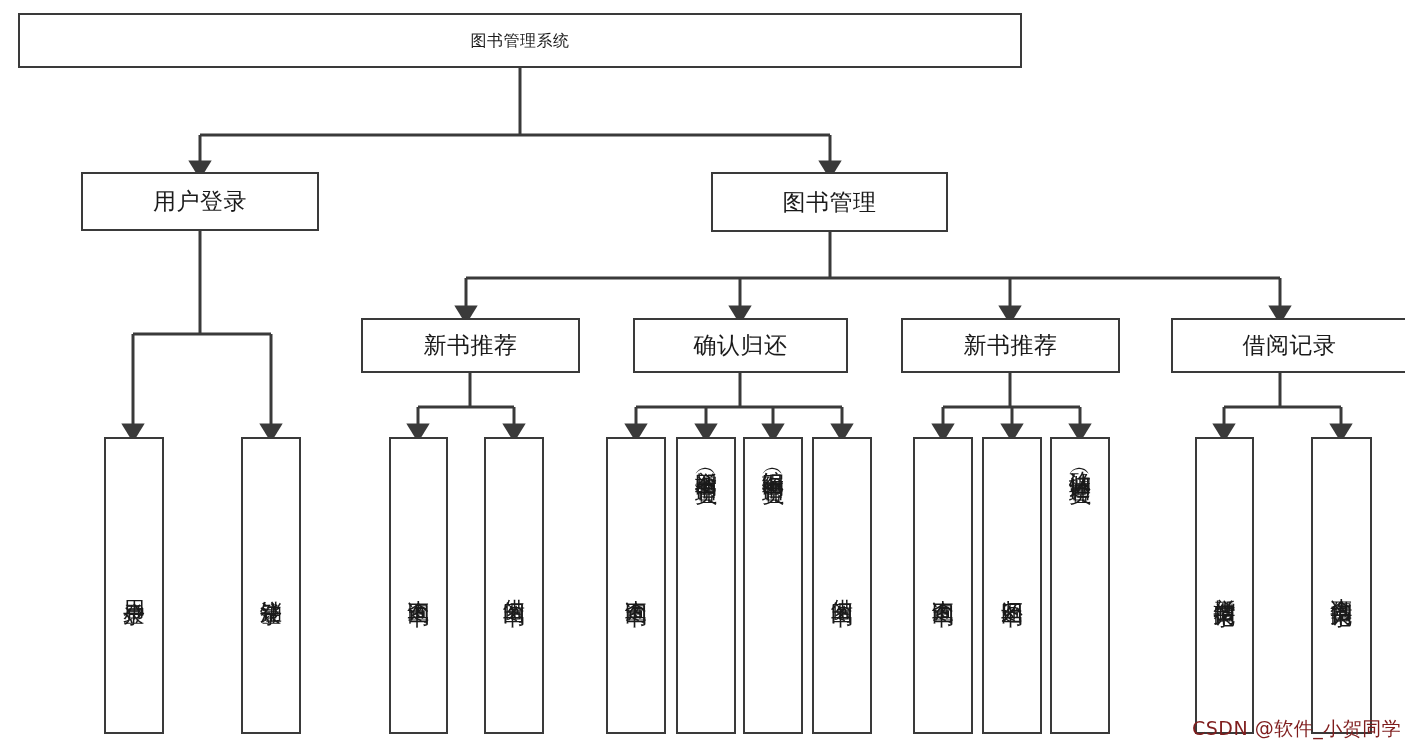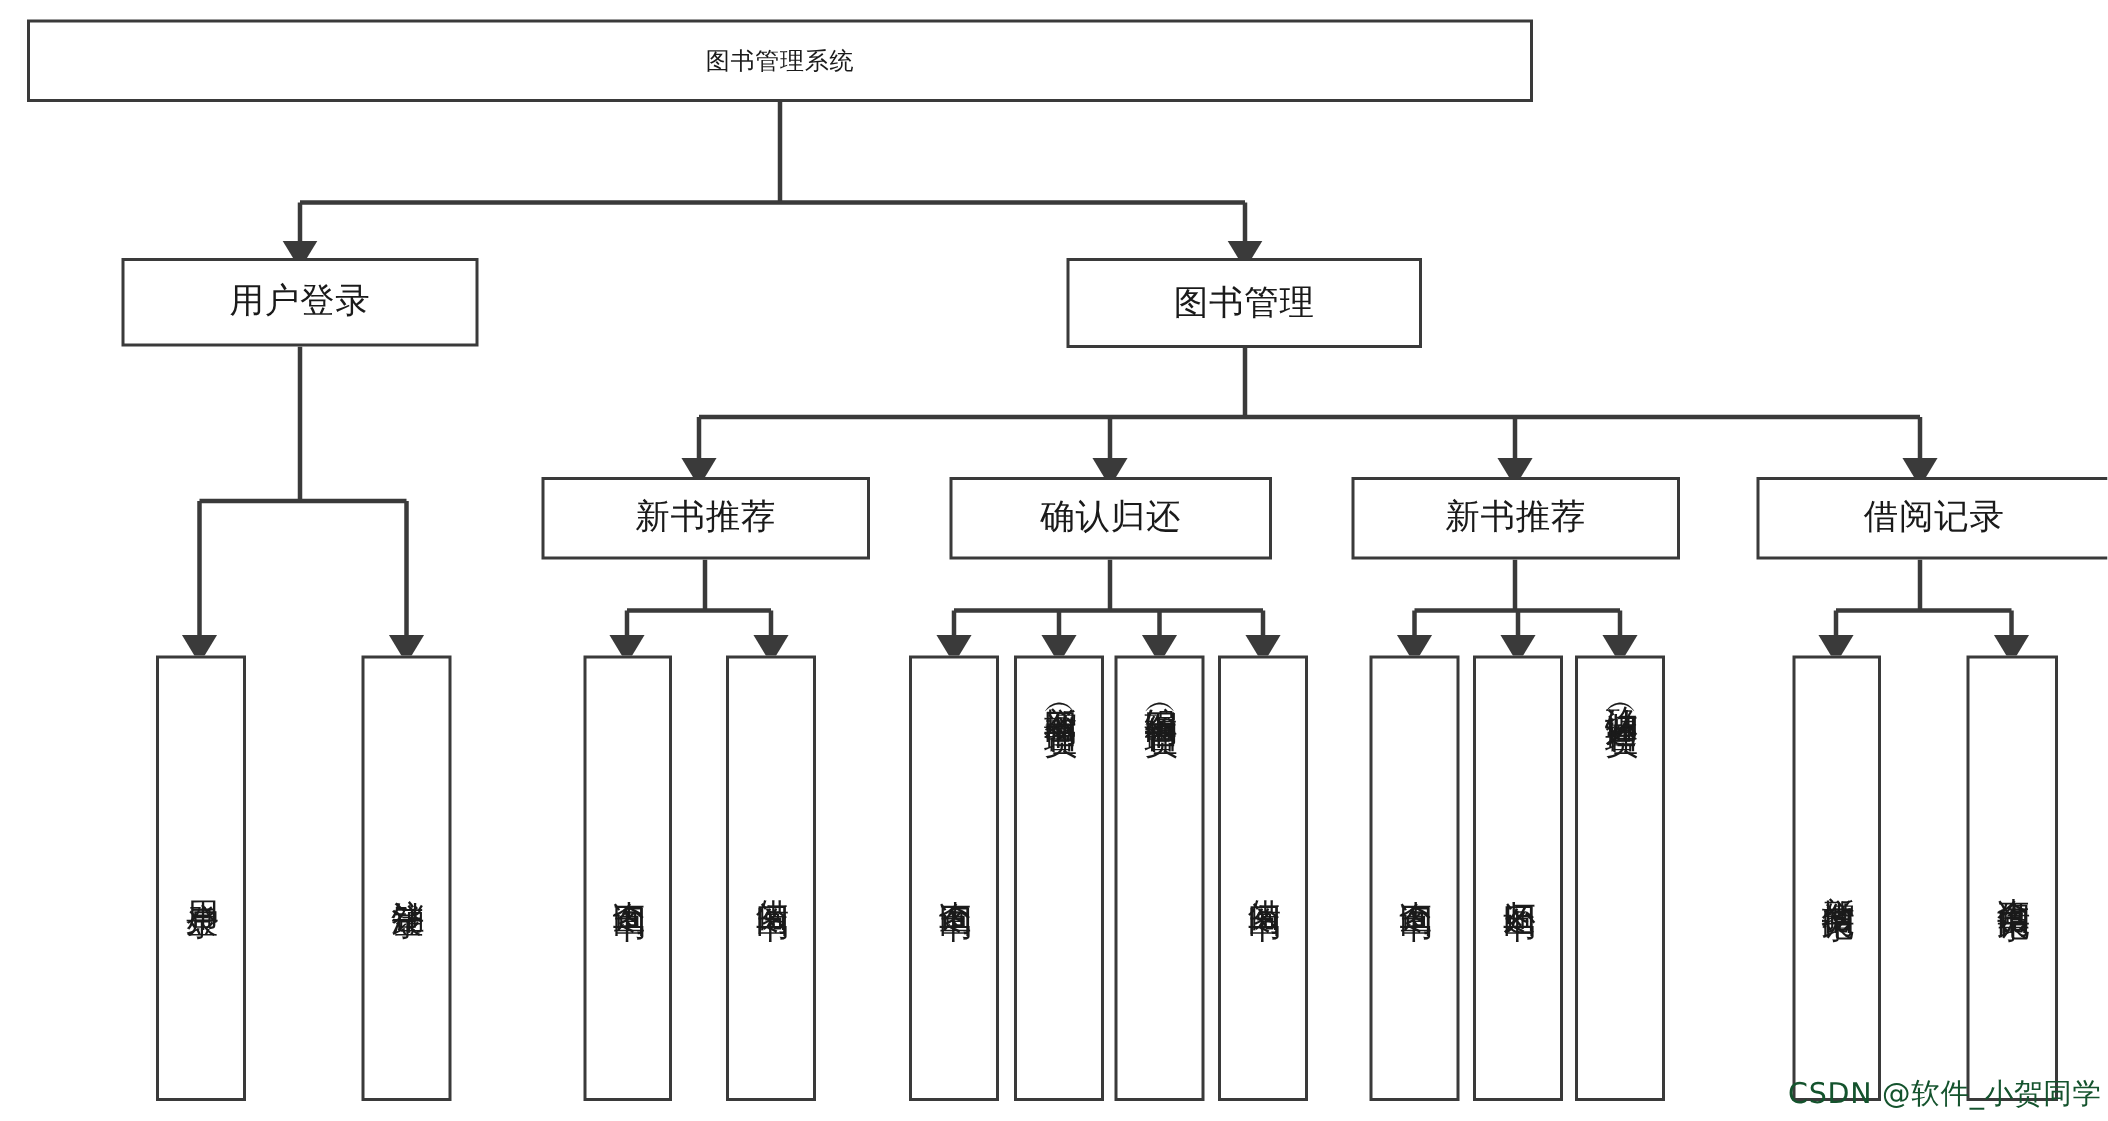--- a/index.html
+++ b/index.html
@@ -63,21 +63,21 @@
     letter-spacing: 2px;
     white-space: nowrap;
   }
   
   .node.vert.center {
     align-items: center;
     padding-top: 0;
   }
   .watermark {
     position: absolute;
-    color: #14532d;
+    color: #7f1d1d;
     font-size: 19px;
     white-space: nowrap;
     letter-spacing: 0.5px;
   }
 </style>
 </head>
 <body>
 
 <div id="canvas">
 

